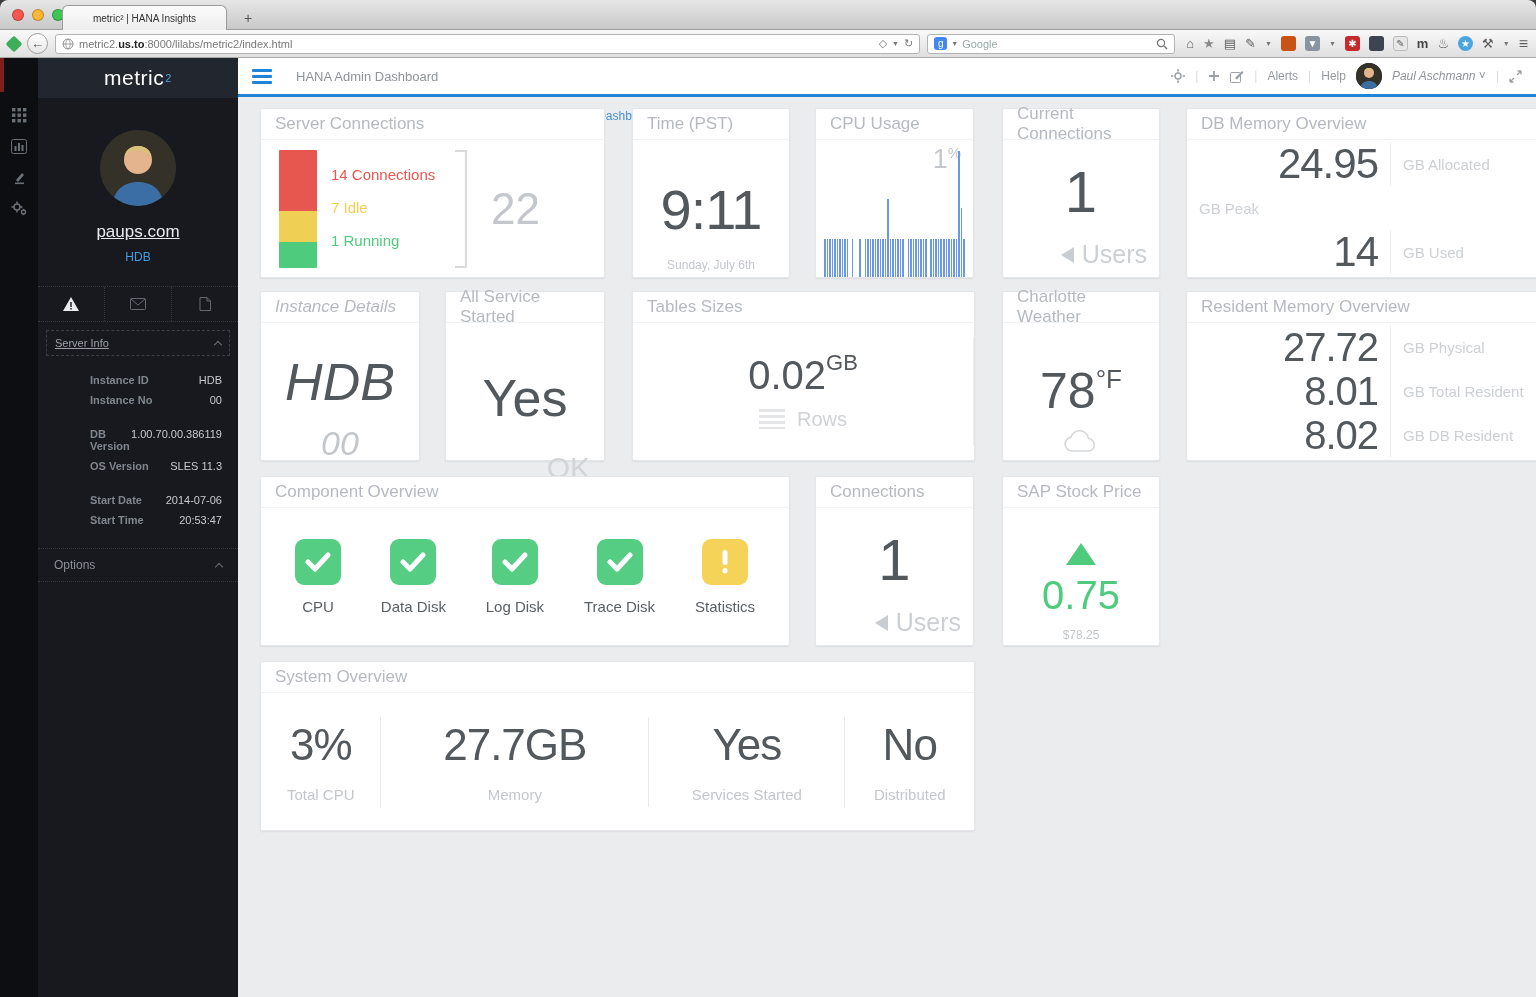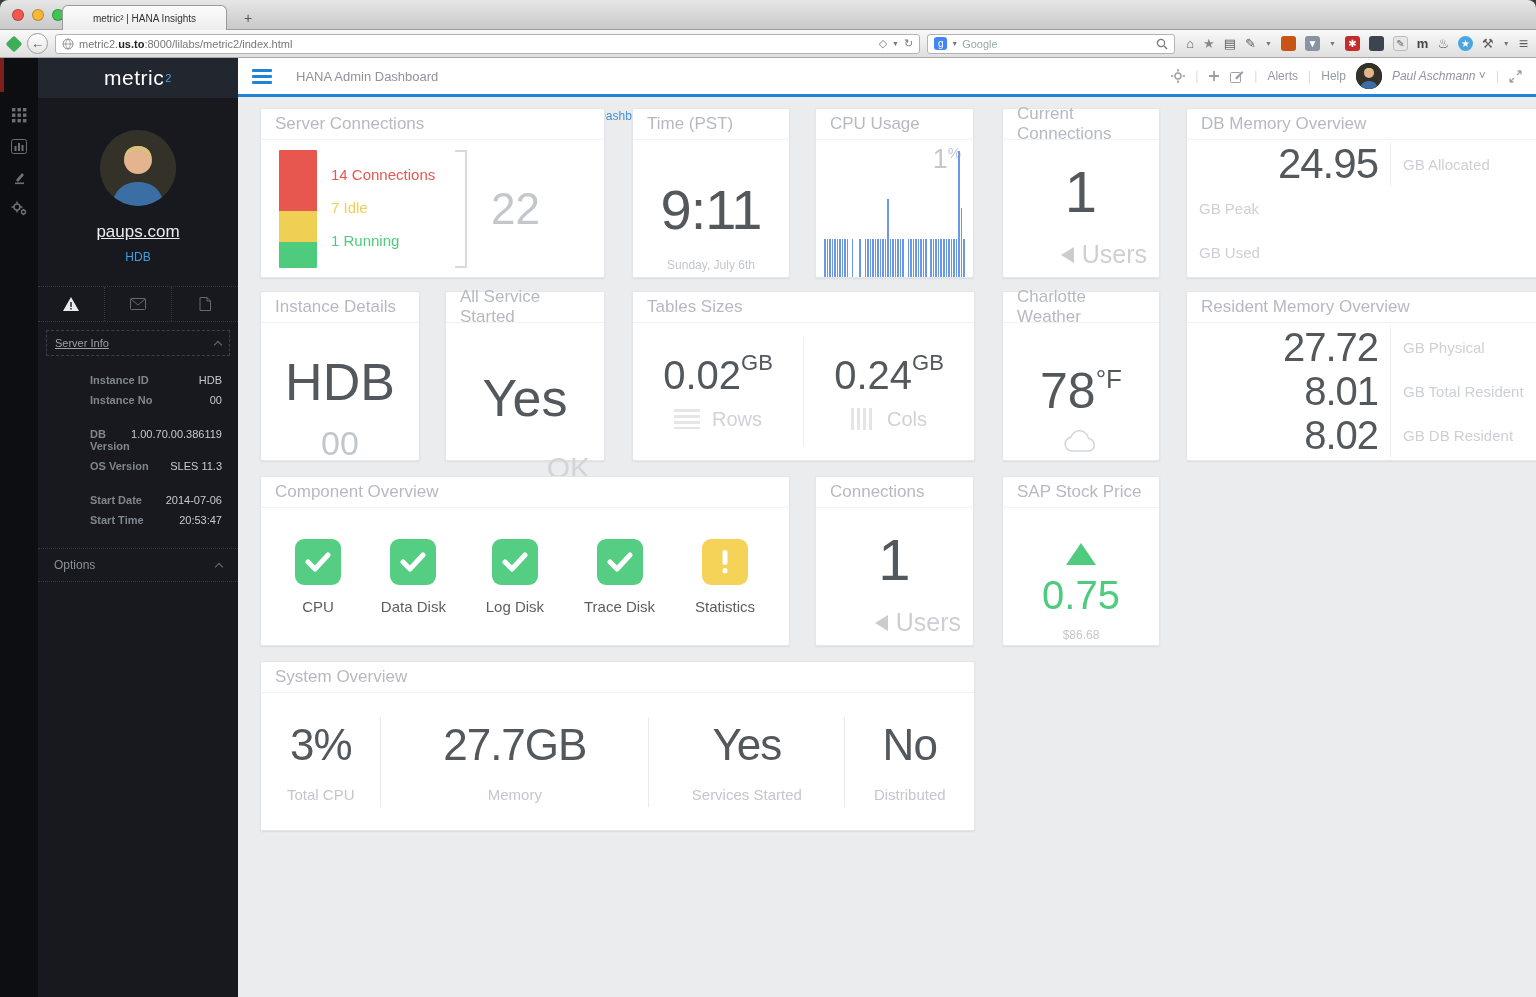--- a/index.html
+++ b/index.html
@@ -511,26 +511,27 @@
         <div class="card-hdr">DB Memory Overview</div>
         <div class="card-body mem-list">
           <div class="mem-row">
               <div class="mem-num">24.95</div>
               <div class="mem-label">GB Allocated</div>
             </div>
           <div class="mem-row">
               <div class="mem-label">GB Peak</div>
             </div>
           <div class="mem-row">
+              <div class="mem-num">14</div>
               <div class="mem-label">GB Used</div>
             </div>
         </div>
       </div>
 
-      <div class="card" style="left:22px; top:233px; width:160px;">
+      <div class="card" style="left:22px; top:233px; width:160px;font-style:italic;">
         <div class="card-hdr">Instance Details</div>
         <div class="card-body center-col">
           <div class="bignum inst-big">HDB</div>
           <div class="dimtxt inst-sub">00</div>
         </div>
       </div>
 
       <div class="card" style="left:207px; top:233px; width:160px;">
         <div class="card-hdr">All Service Started</div>
         <div class="card-body center-col">
@@ -543,27 +544,20 @@
         <div class="card-hdr">Tables Sizes</div>
         <div class="card-body ts-body">
           <div class="ts-half">
             <div class="ts-num"><span>0.02</span><sup>GB</sup></div>
             <div class="ts-meta">
                 <div class="icon-rows"></div>
                 <div class="ts-lbl">Rows</div>
               </div>
           </div>
           <div class="ts-div"></div>
-          <div class="ts-half">
-            <div class="ts-num"><span>0.24</span><sup>GB</sup></div>
-            <div class="ts-meta">
-                <div class="icon-cols"></div>
-                <div class="ts-lbl">Cols</div>
-              </div>
-          </div>
         </div>
       </div>
 
       <div class="card" style="left:764px; top:233px; width:158px;">
         <div class="card-hdr">Charlotte Weather</div>
         <div class="card-body center-col">
           <div class="temp"><span>78</span><sup>°F</sup></div>
           <svg class="cloud" width="34" height="22" viewBox="0 0 34 22">
               <path d="M8 21a7 7 0 0 1-1-13.9A9 9 0 0 1 24.5 8.5 6.5 6.5 0 0 1 26 21z" fill="none" stroke="#d4d7da" stroke-width="1.6"></path>
             </svg>
@@ -644,21 +638,21 @@
             <div class="users-lbl">Users</div>
           </div>
         </div>
       </div>
 
       <div class="card" style="left:764px; top:418px; width:158px;">
         <div class="card-hdr">SAP Stock Price</div>
         <div class="card-body center-col">
           <div class="tri-up"></div>
           <div class="stock-chg">0.75</div>
-          <div class="stock-price">$86.68</div>
+          <div class="stock-price">$78.25</div>
         </div>
       </div>
 
       <div class="card" style="left:22px; top:603px; width:715px;">
         <div class="card-hdr">System Overview</div>
         <div class="card-body sys-body">
           <div class="sys-item" style="flex-grow:117;">
             <div class="sys-num">3%</div>
             <div class="sys-lbl">Total CPU</div>
           </div>

